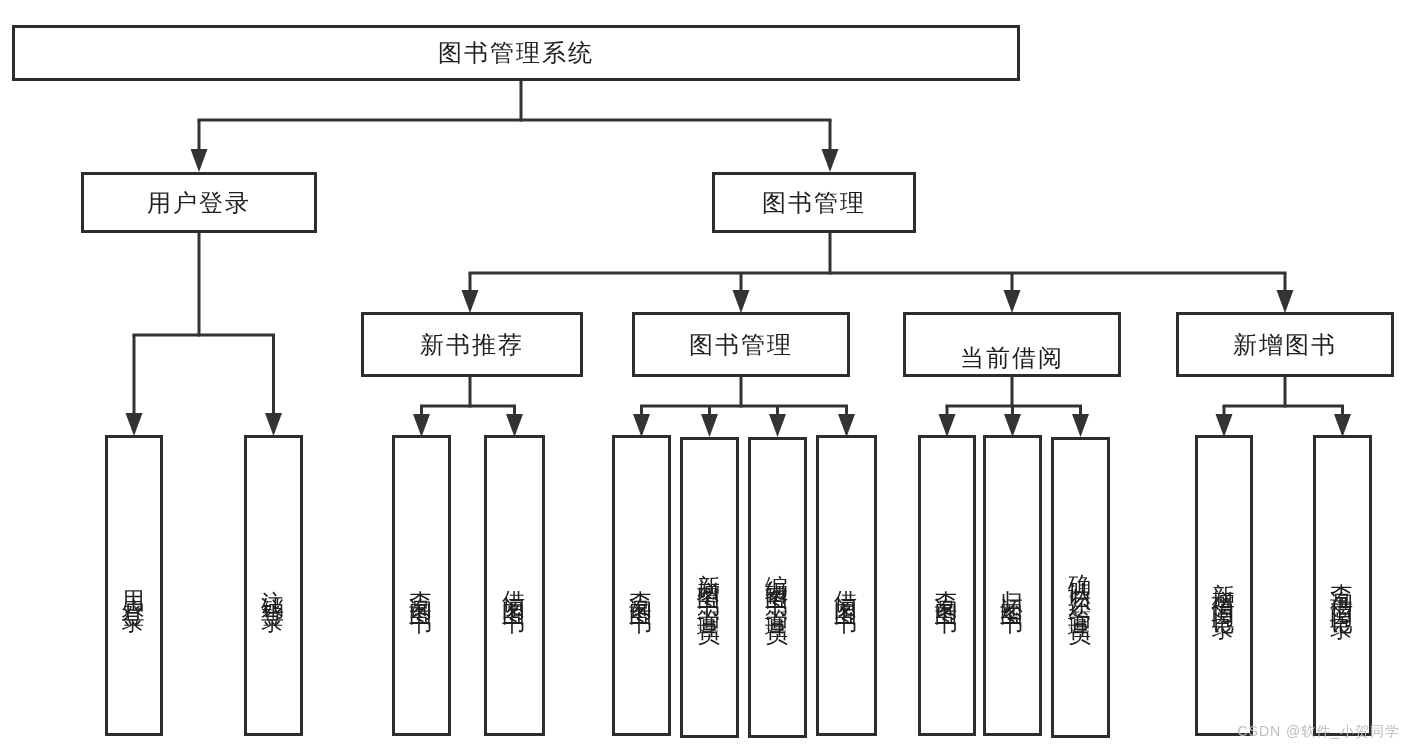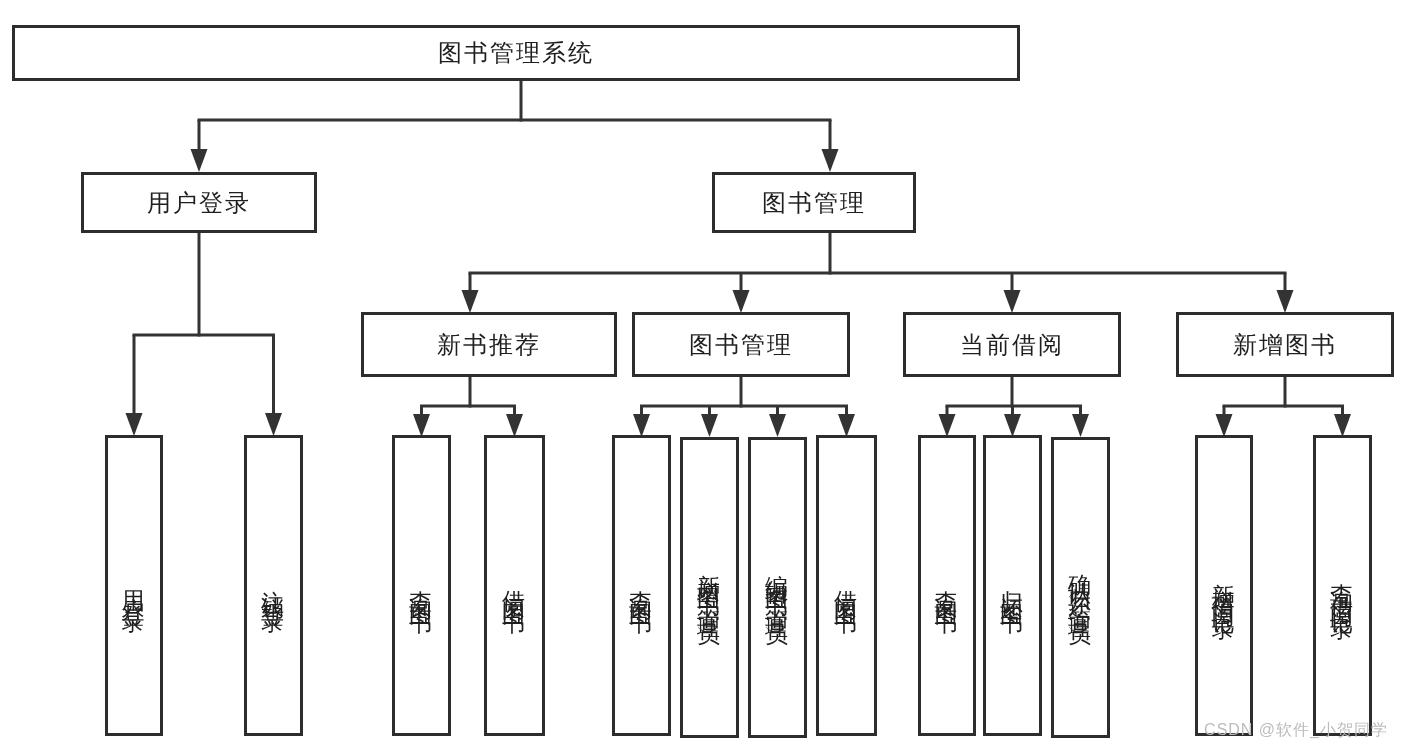--- a/index.html
+++ b/index.html
@@ -49,23 +49,23 @@
   }
   .vlabel {
     writing-mode: vertical-rl;
     font-size: 23px;
     letter-spacing: 7px;
     color: var(--box-text);
     white-space: nowrap;
   }
   .watermark {
     position: absolute;
-    right: 17px;
+    right: 5px;
     bottom: 6px;
-    font-size: 16px;
+    font-size: 14px;
     color: var(--watermark);
     letter-spacing: 1px;
     white-space: nowrap;
   }
 </style>
 </head>
 <body>
 
 <div class="canvas">
 
@@ -149,27 +149,27 @@
     <span class="hlabel">图书管理系统</span>
   </div>
 
   <div class="box" style="left:81px; top:172px; width:236px; height:61px;">
     <span class="hlabel">用户登录</span>
   </div>
   <div class="box" style="left:712px; top:172px; width:204px; height:61px;">
     <span class="hlabel">图书管理</span>
   </div>
 
-  <div class="box" style="left:361px; top:312px; width:256px; height:65px;align-items:center;">
+  <div class="box" style="left:361px; top:312px; width:222px; height:65px;align-items:center;">
     <span class="hlabel">新书推荐</span>
   </div>
   <div class="box" style="left:632px; top:312px; width:218px; height:65px;">
     <span class="hlabel">图书管理</span>
   </div>
-  <div class="box" style="left:903px; top:312px; width:218px; height:65px;">
+  <div class="box" style="left:903px; top:312px; width:218px; height:65px;align-items:flex-end;">
     <span class="hlabel">当前借阅</span>
   </div>
   <div class="box" style="left:1176px; top:312px; width:218px; height:65px;">
     <span class="hlabel">新增图书</span>
   </div>
 
   <div class="box" style="left:105px; top:435px; width:58px; height:301px;">
     <span class="vlabel">用户登录</span>
   </div>
   <div class="box" style="left:244px; top:435px; width:59px; height:301px;">

